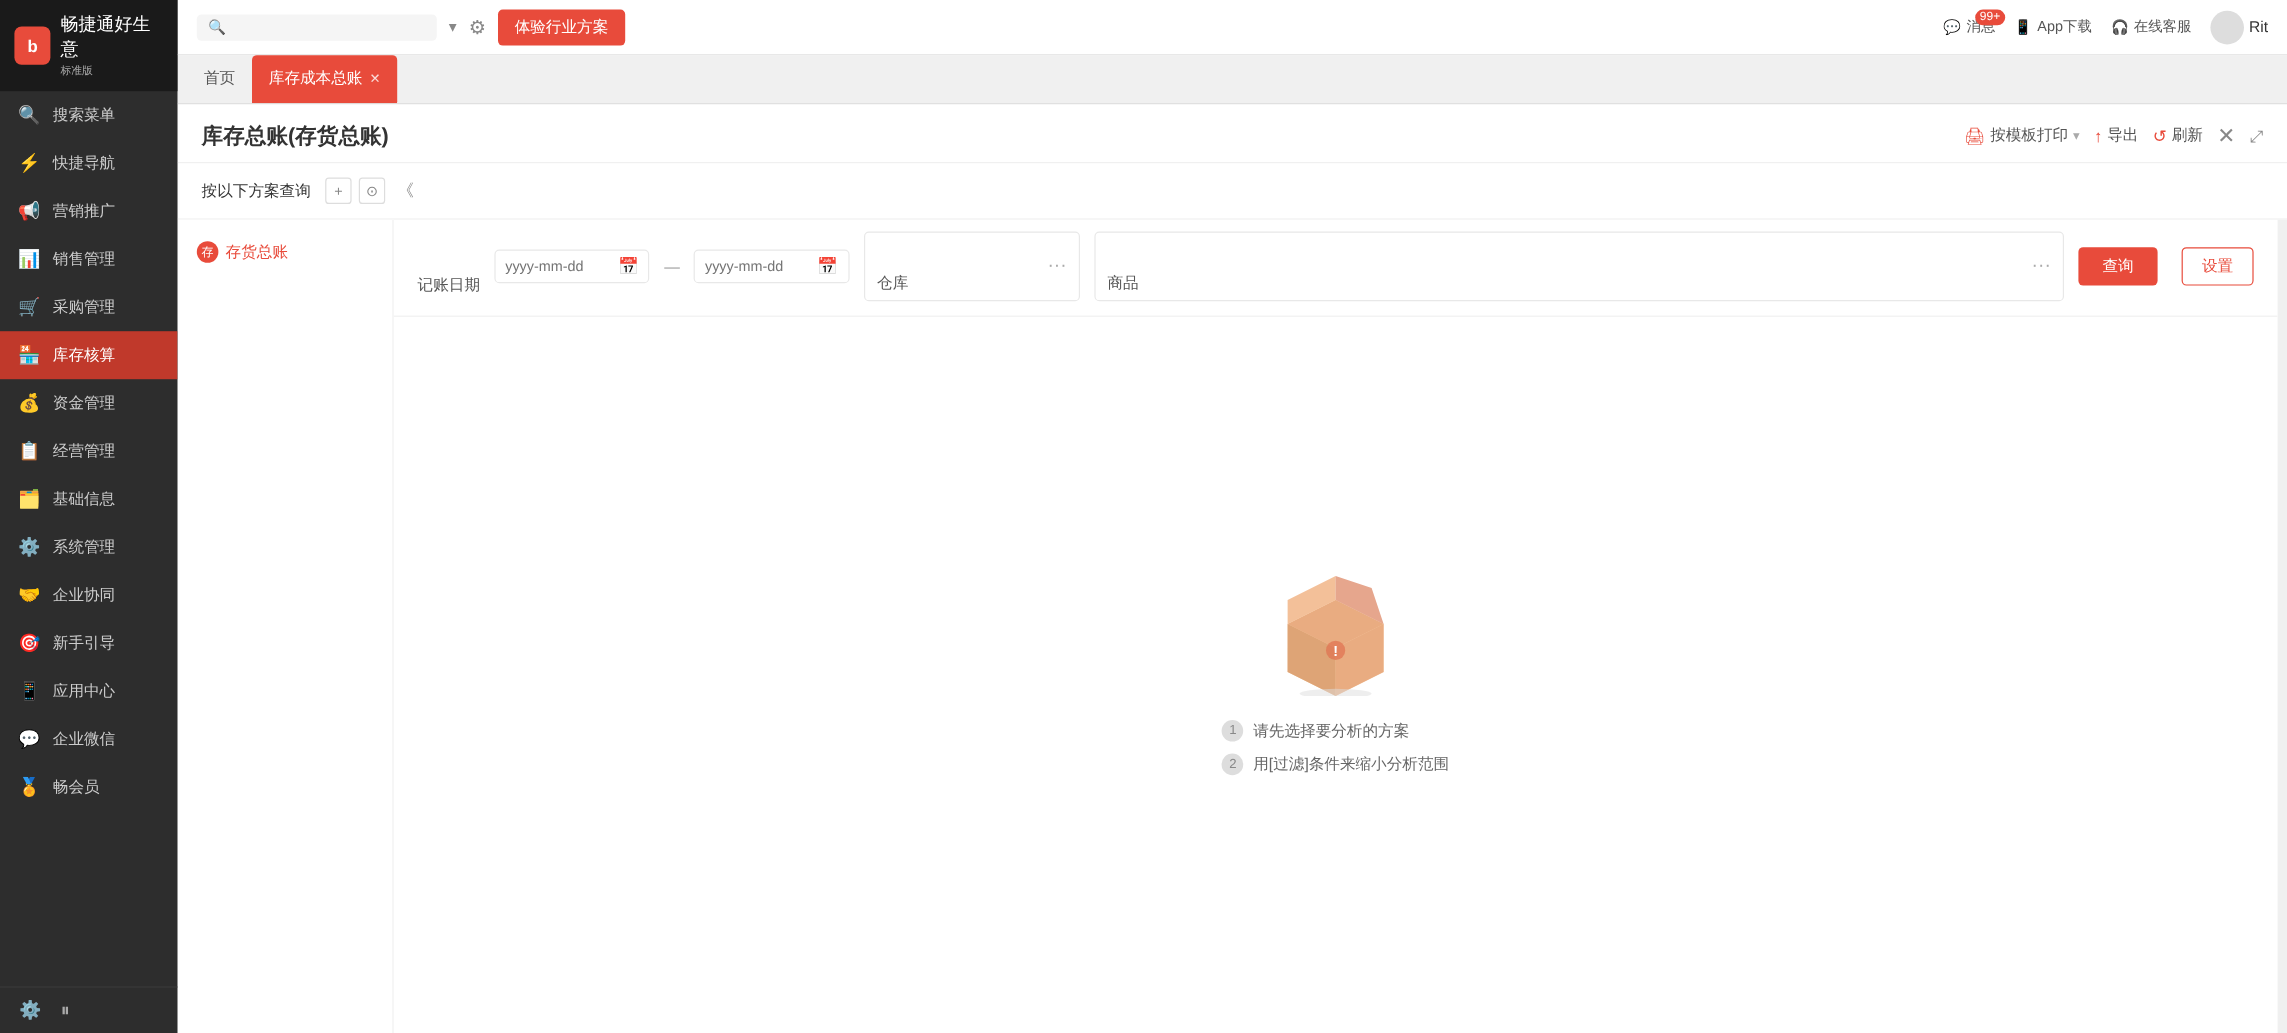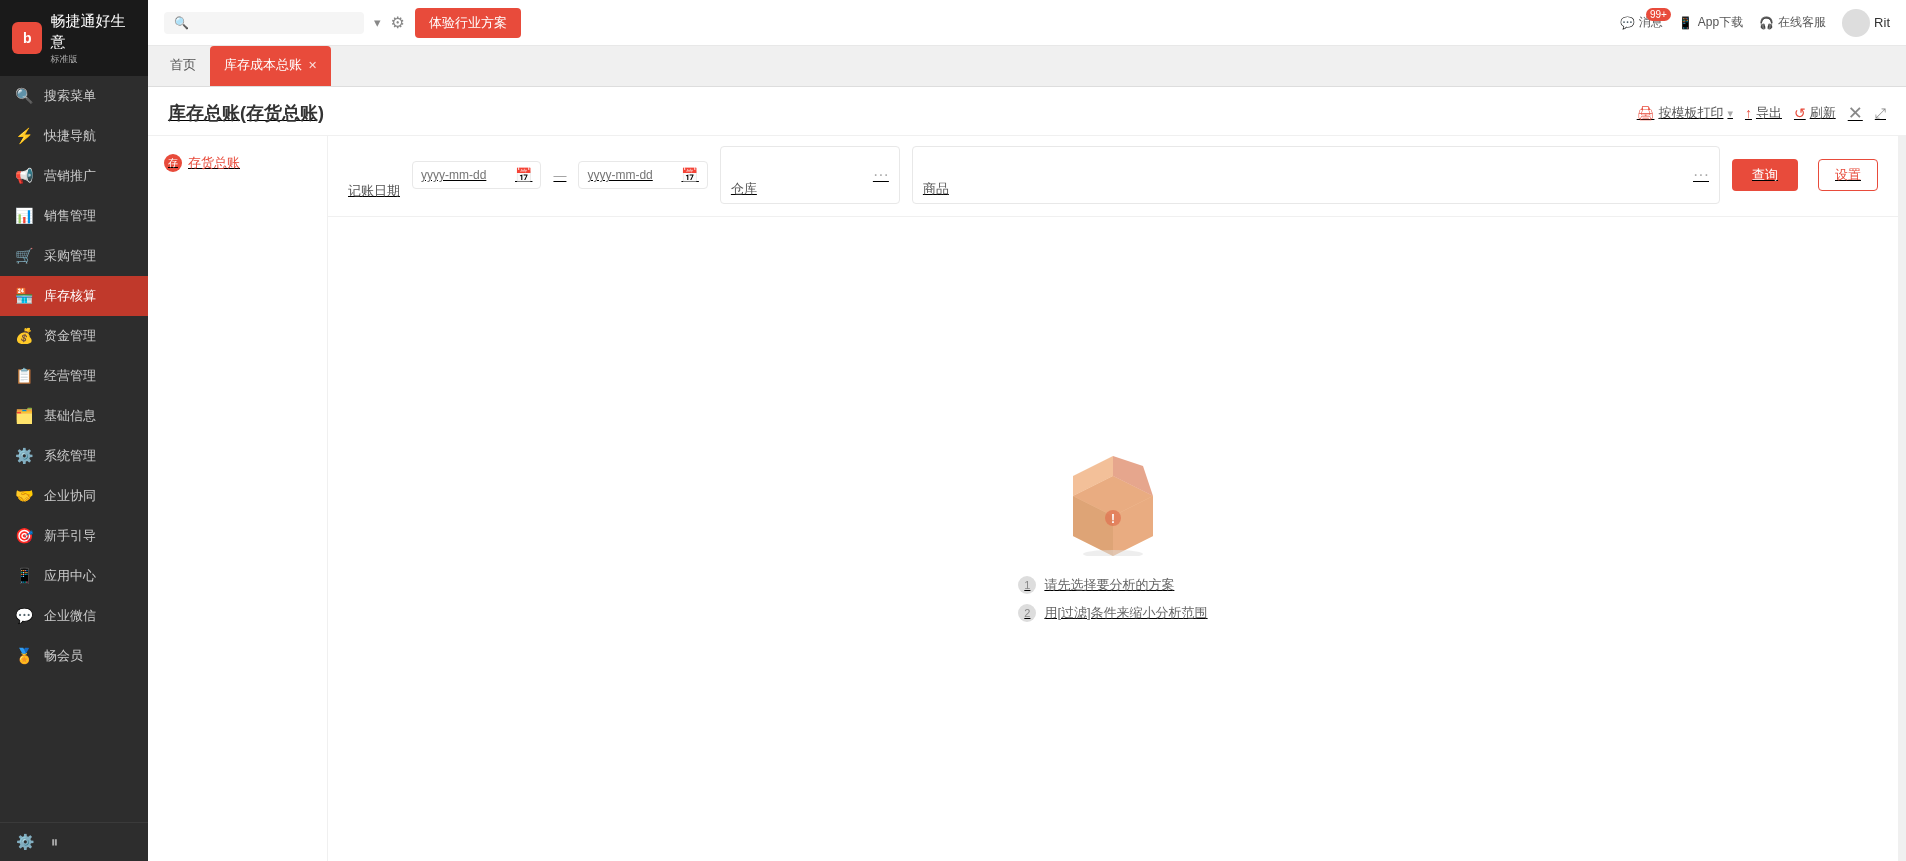--- a/index.html
+++ b/index.html
@@ -195,21 +195,20 @@
       opacity: 0.8;
     }
 
     
     .content {
       flex: 1;
       background: #fff;
       overflow-y: auto;
       display: flex;
       flex-direction: column;
-      text-decoration: underline;
     }
 
     
     .page-header {
       display: flex;
       align-items: center;
       justify-content: space-between;
       padding: 14px 20px 10px;
       border-bottom: 1px solid #f0f0f0;
       flex-shrink: 0;
@@ -576,20 +575,28 @@
         </button>
         <button class="header-btn">
           <span class="btn-icon">↺</span>
           <span>刷新</span>
         </button>
         <button class="header-close-btn">✕</button>
         <button class="header-close-btn" style="font-size:14px;">⤢</button>
       </div>
     </div>
 
+    <div class="filter-row">
+      <span class="filter-label">按以下方案查询</span>
+      <div class="filter-actions">
+        <div class="filter-icon-btn">+</div>
+        <div class="filter-icon-btn">⊙</div>
+        <div class="filter-collapse-btn">《</div>
+      </div>
+    </div>
 
     <div class="layout-body">
 
       <div class="scheme-panel">
         <div class="scheme-item">
           <div class="scheme-icon">存</div>
           <span>存货总账</span>
         </div>
       </div>
 

